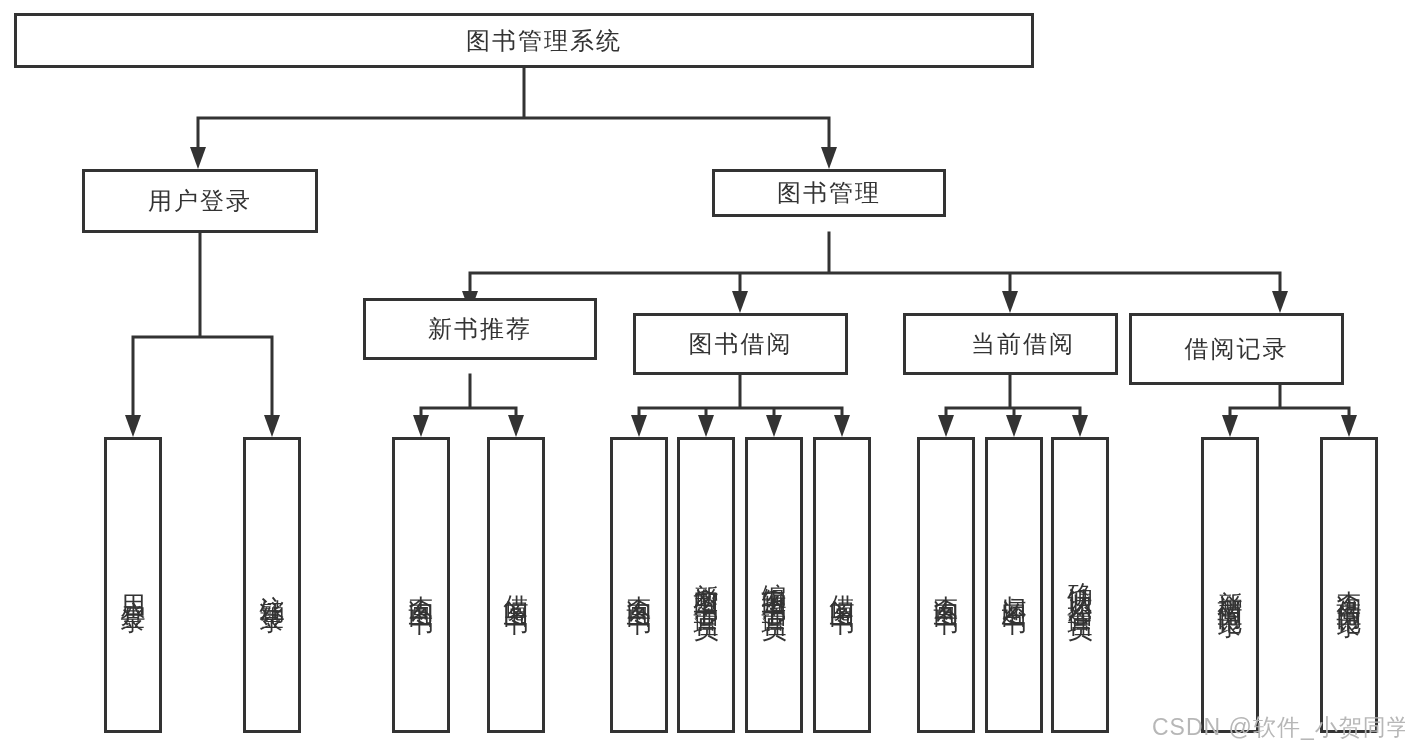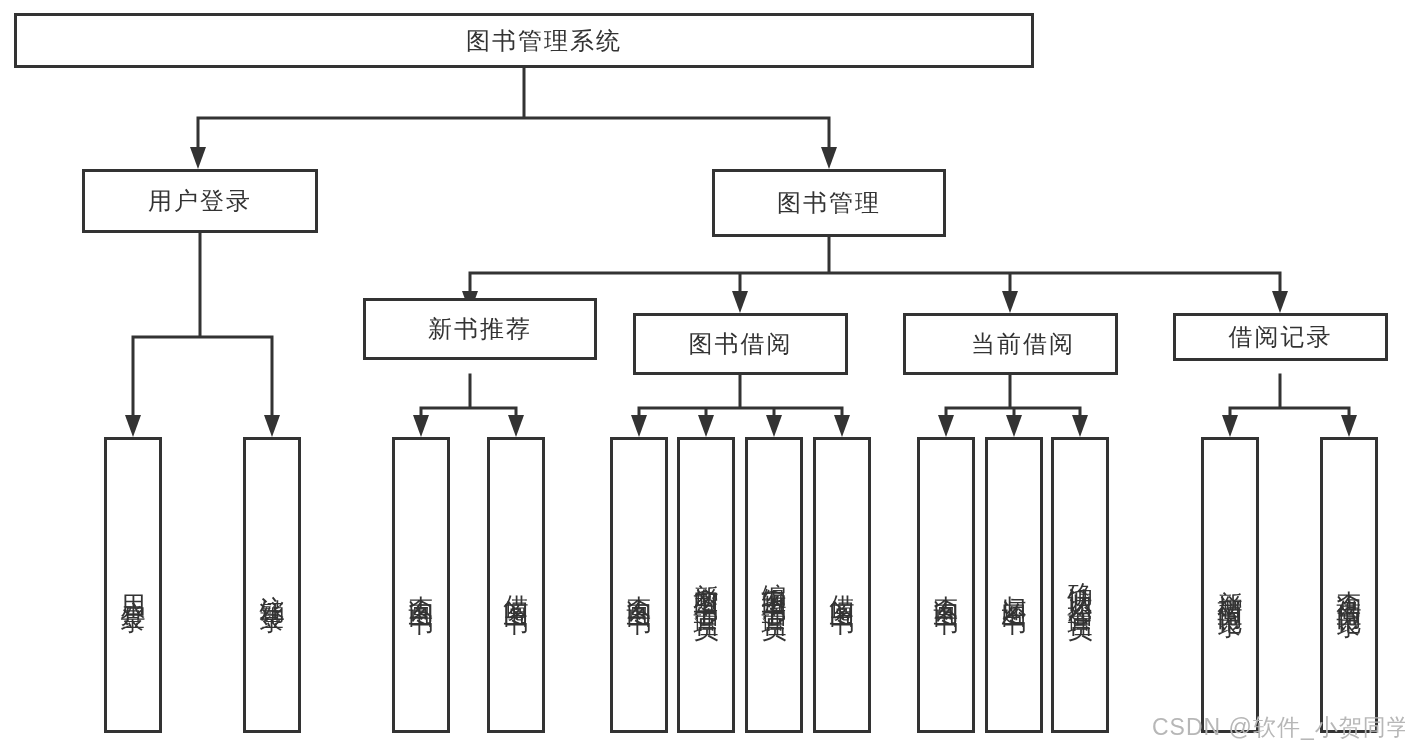--- a/index.html
+++ b/index.html
@@ -9,25 +9,25 @@
   }
   .wires { position:absolute; left:0; top:0; }
   .box {
     position:absolute; box-sizing:border-box;
     border:3px solid #333333; background:#ffffff;
     display:flex; align-items:center; justify-content:center;
     font-size:24px; letter-spacing:2px; color:#333333;
   }
   .root  { left:14px;  top:13px;  width:1020px; height:55px;padding-left:40px; }
   .n-user{ left:82px;  top:169px; width:236px;  height:64px; }
-  .n-mgmt{ left:712px; top:169px; width:234px;  height:68px; }
+  .n-mgmt{ left:712px; top:169px; width:234px;  height:48px; }
   .g0 { left:363px;  top:298px; width:234px; height:62px; }
   .g1 { left:633px;  top:313px; width:215px; height:62px;text-align:center; }
   .g2 { left:903px;  top:313px; width:215px; height:62px;padding-left:25px; }
-  .g3 { left:1173px; top:313px; width:215px; height:48px; }
+  .g3 { left:1129px; top:313px; width:215px; height:72px; }
   .leaf {
     top:437px; height:296px; width:58px;
     writing-mode:vertical-rl; text-orientation:mixed;
     font-size:25px; letter-spacing:5px; line-height:1;
     display:flex; align-items:center; justify-content:center;
   }
   .lf-0  { left:104px; }  .lf-1  { left:243px; }
   .lf-2  { left:392px; }  .lf-3  { left:487px; }
   .lf-4  { left:610px; }  .lf-5  { left:677px; }
   .lf-6  { left:745px; }  .lf-7  { left:813px; }

